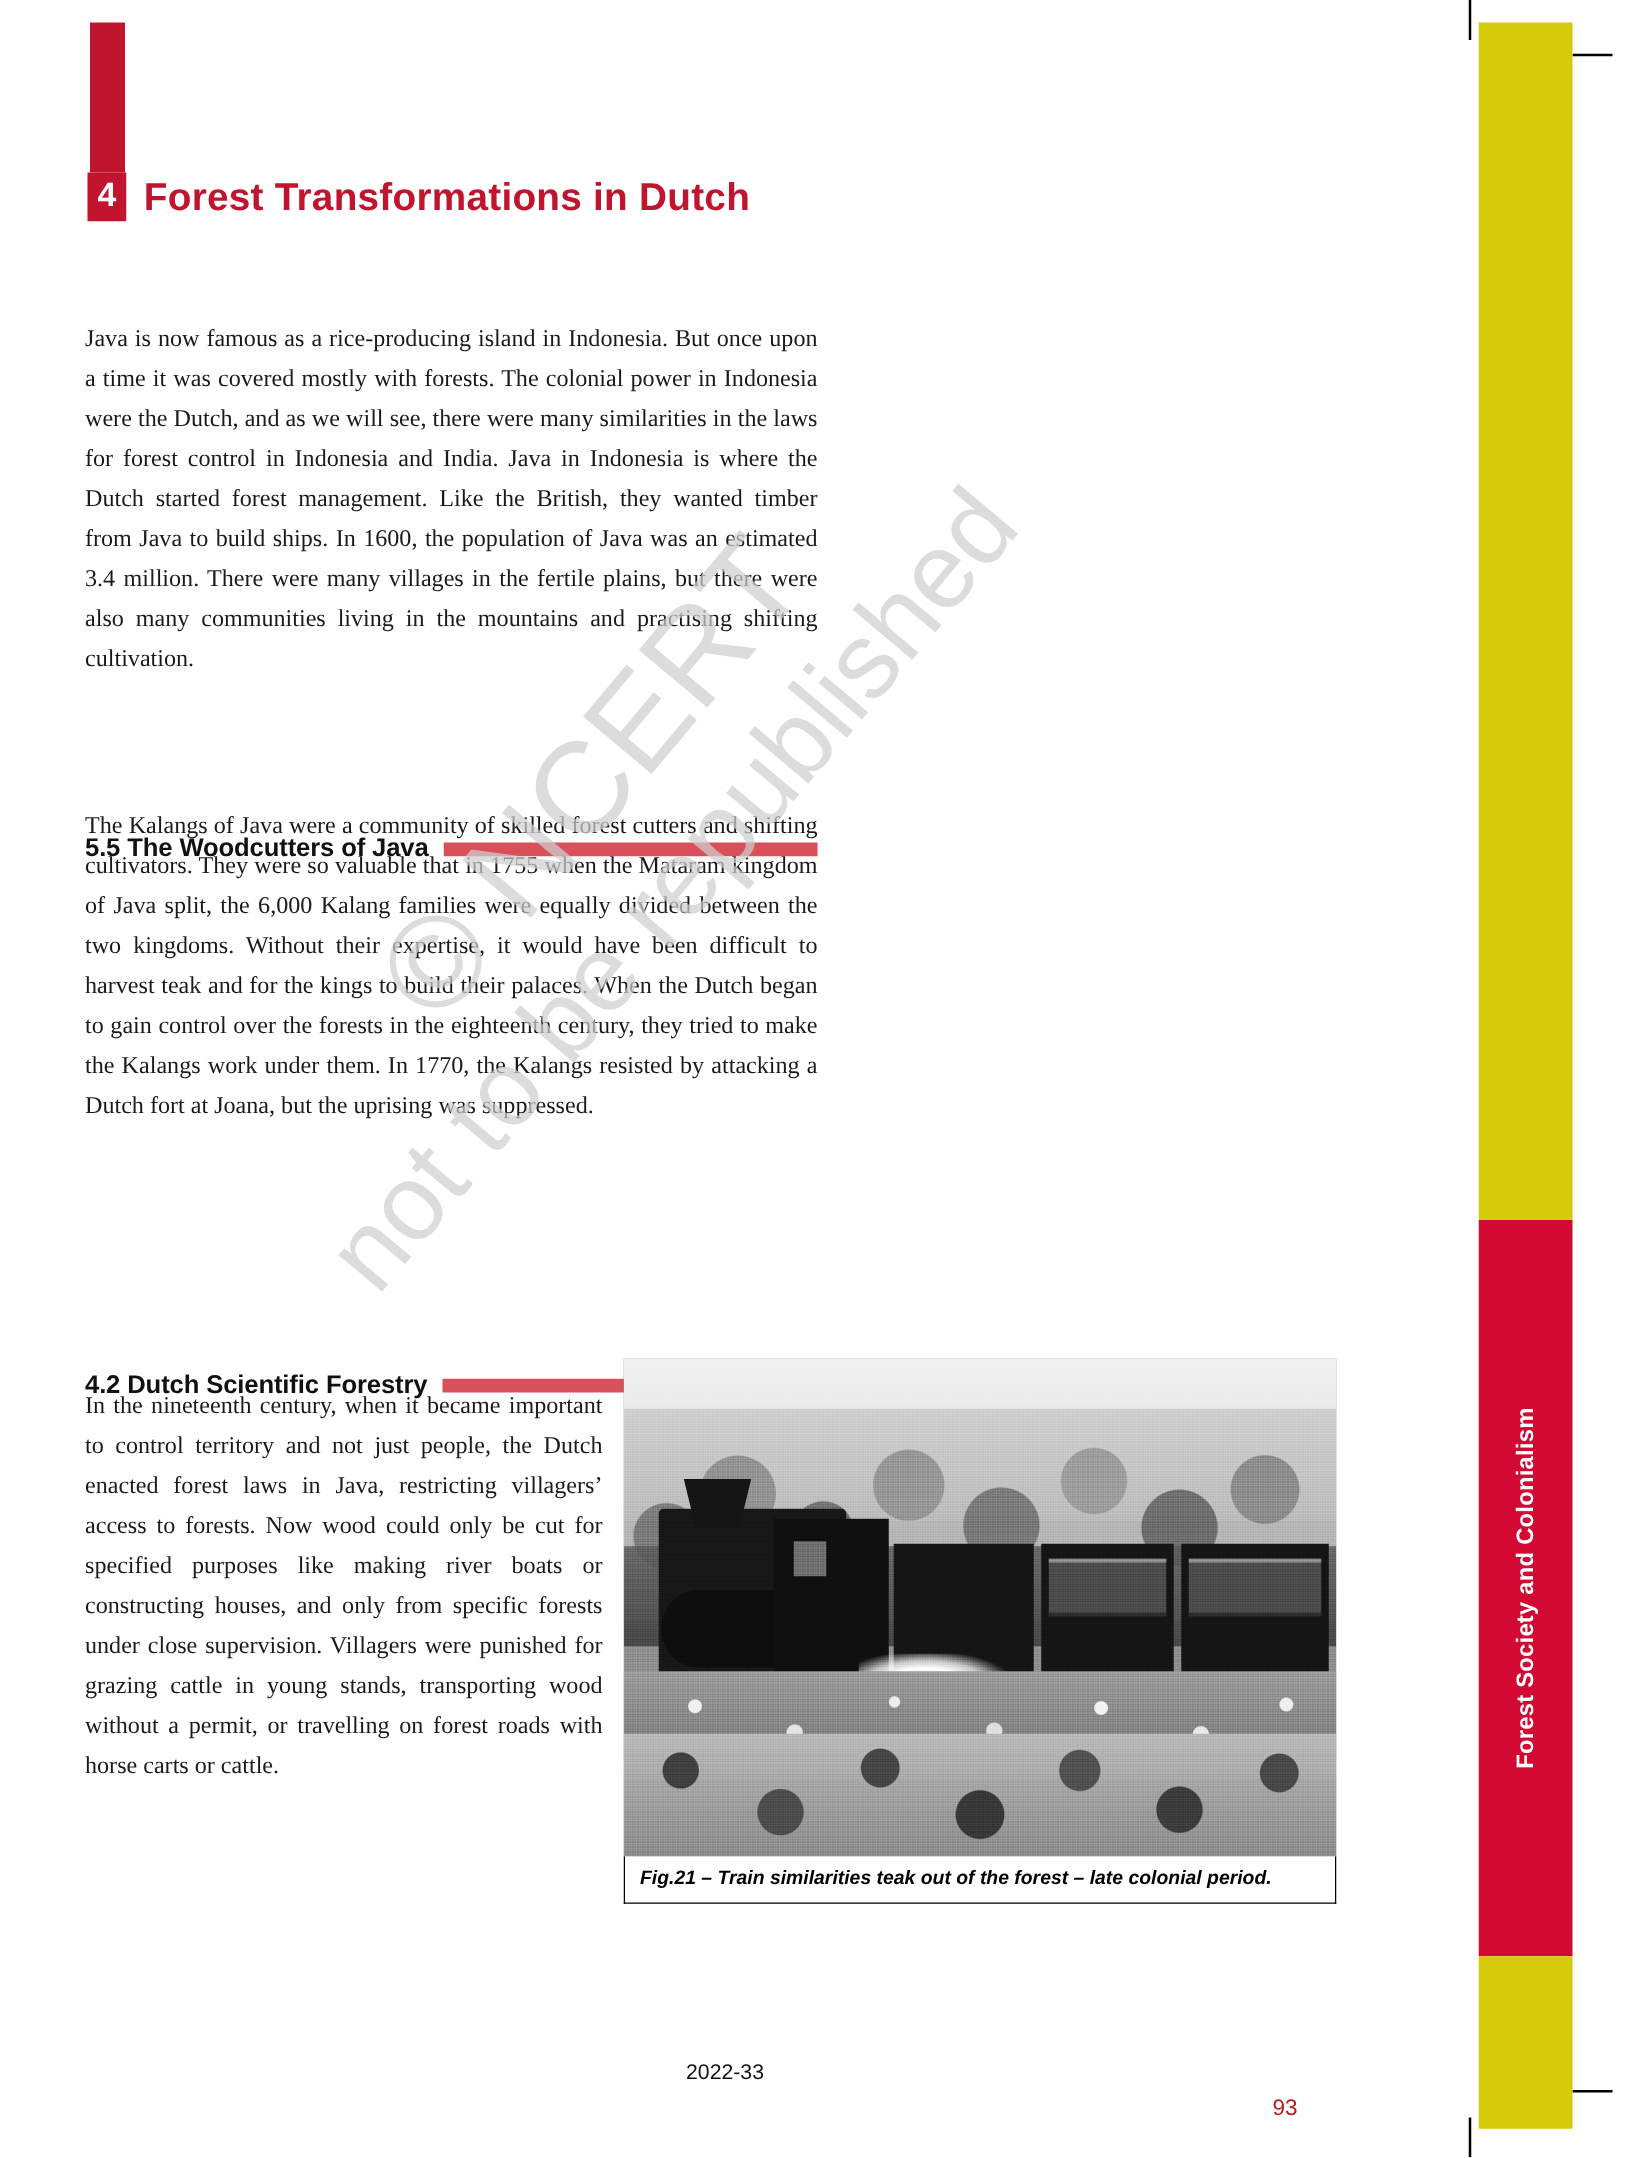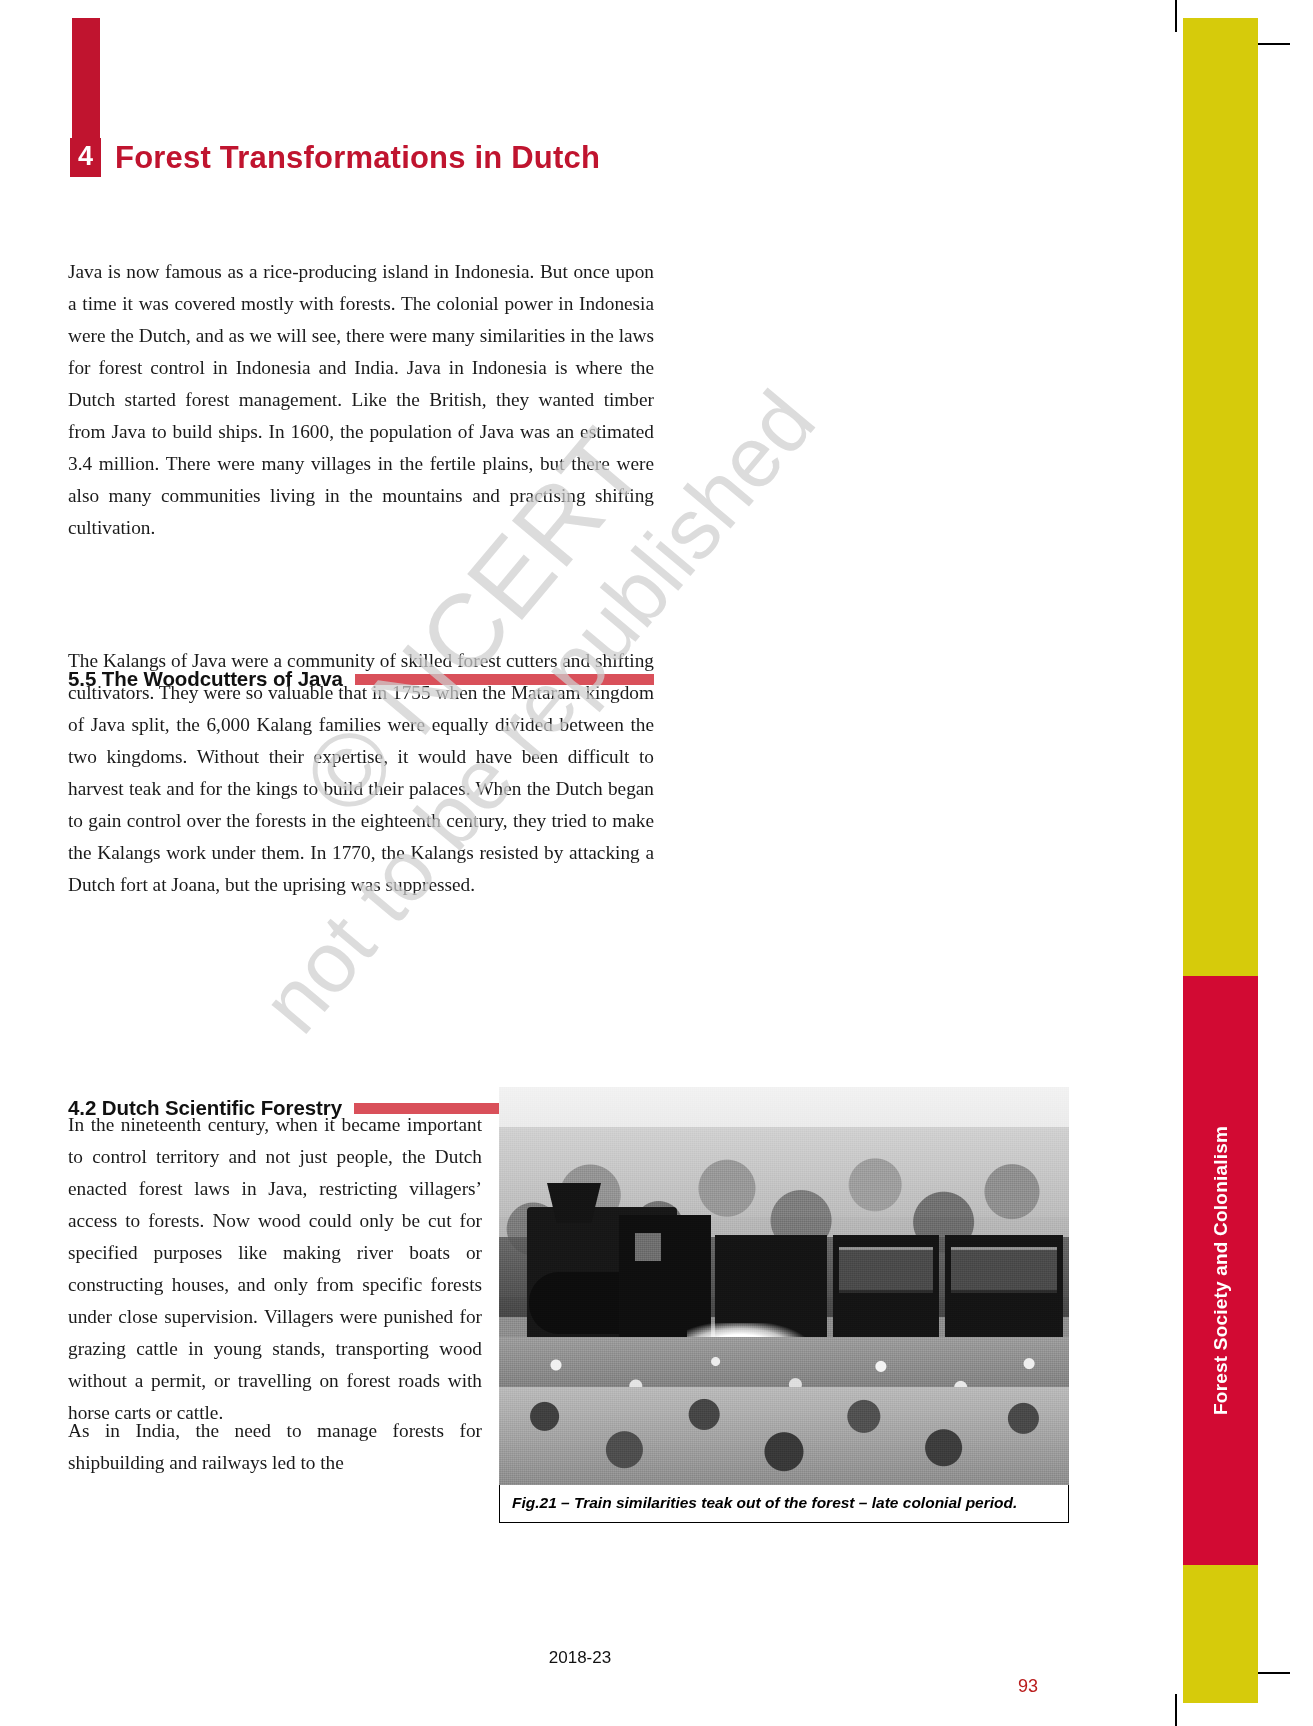--- a/index.html
+++ b/index.html
@@ -332,21 +332,20 @@
     <div class="sec-label">5.5 The Woodcutters of Java</div>
     <div class="sec-bar"></div>
   </div>
   <div class="body-col" style="top:645px; margin-top:0; top:648px; height:290px; top:645px;">The Kalangs of Java were a community of skilled forest cutters and shifting cultivators. They were so valuable that in 1755 when the Mataram kingdom of Java split, the 6,000 Kalang families were equally divided between the two kingdoms. Without their expertise, it would have been difficult to harvest teak and for the kings to build their palaces. When the Dutch began to gain control over the forests in the eighteenth century, they tried to make the Kalangs work under them. In 1770, the Kalangs resisted by attacking a Dutch fort at Joana, but the uprising was suppressed.</div>
 
   <div class="sec-head" style="top:1096px;">
     <div class="sec-label">4.2 Dutch Scientific Forestry</div>
     <div class="sec-bar"></div>
   </div>
   <div class="body-col narrow-col" style="top:1109px;">In the nineteenth century, when it became important to control territory and not just people, the Dutch enacted forest laws in Java, restricting villagers’ access to forests. Now wood could only be cut for specified purposes like making river boats or constructing houses, and only from specific forests under close supervision. Villagers were punished for grazing cattle in young stands, transporting wood without a permit, or travelling on forest roads with horse carts or cattle.</div>
-  <div class="body-col narrow-col" style="top:1415px;">As in India, the need to manage forests for shipbuilding and railways led to the</div>
 
   <div id="figure-block">
     <div id="figure-photo">
       <div class="ph" id="sky"></div>
       <div class="ph" id="treeline"></div>
       <div class="ph" id="mid-dark"></div>
       <div class="ph" id="wagon1" class2="wagon"></div>
       <div class="ph wagon" id="wagon1"></div>
       <div class="ph wagon" id="wagon2"></div>
       <div class="ph wagon" id="wagon3"></div>
@@ -364,15 +363,15 @@
     </div>
     <div id="figure-caption">Fig.21 – Train similarities teak out of the forest – late colonial period.</div>
   </div>
 
   <div id="watermark">
     <div class="wm-text" id="wm-ncert">© NCERT</div>
     <div class="wm-text" id="wm-republished">not to be republished</div>
   </div>
 
   <div id="page-number">93</div>
-  <div id="footer-year">2018-23</div>
+  <div id="footer-year">2022-33</div>
 
 </div>
 
 </body></html>

